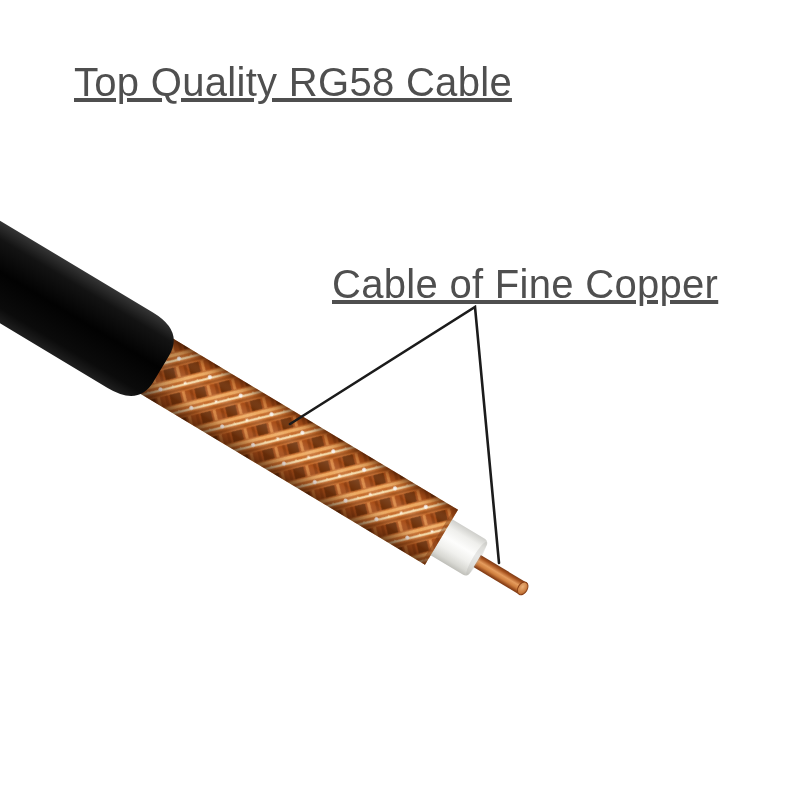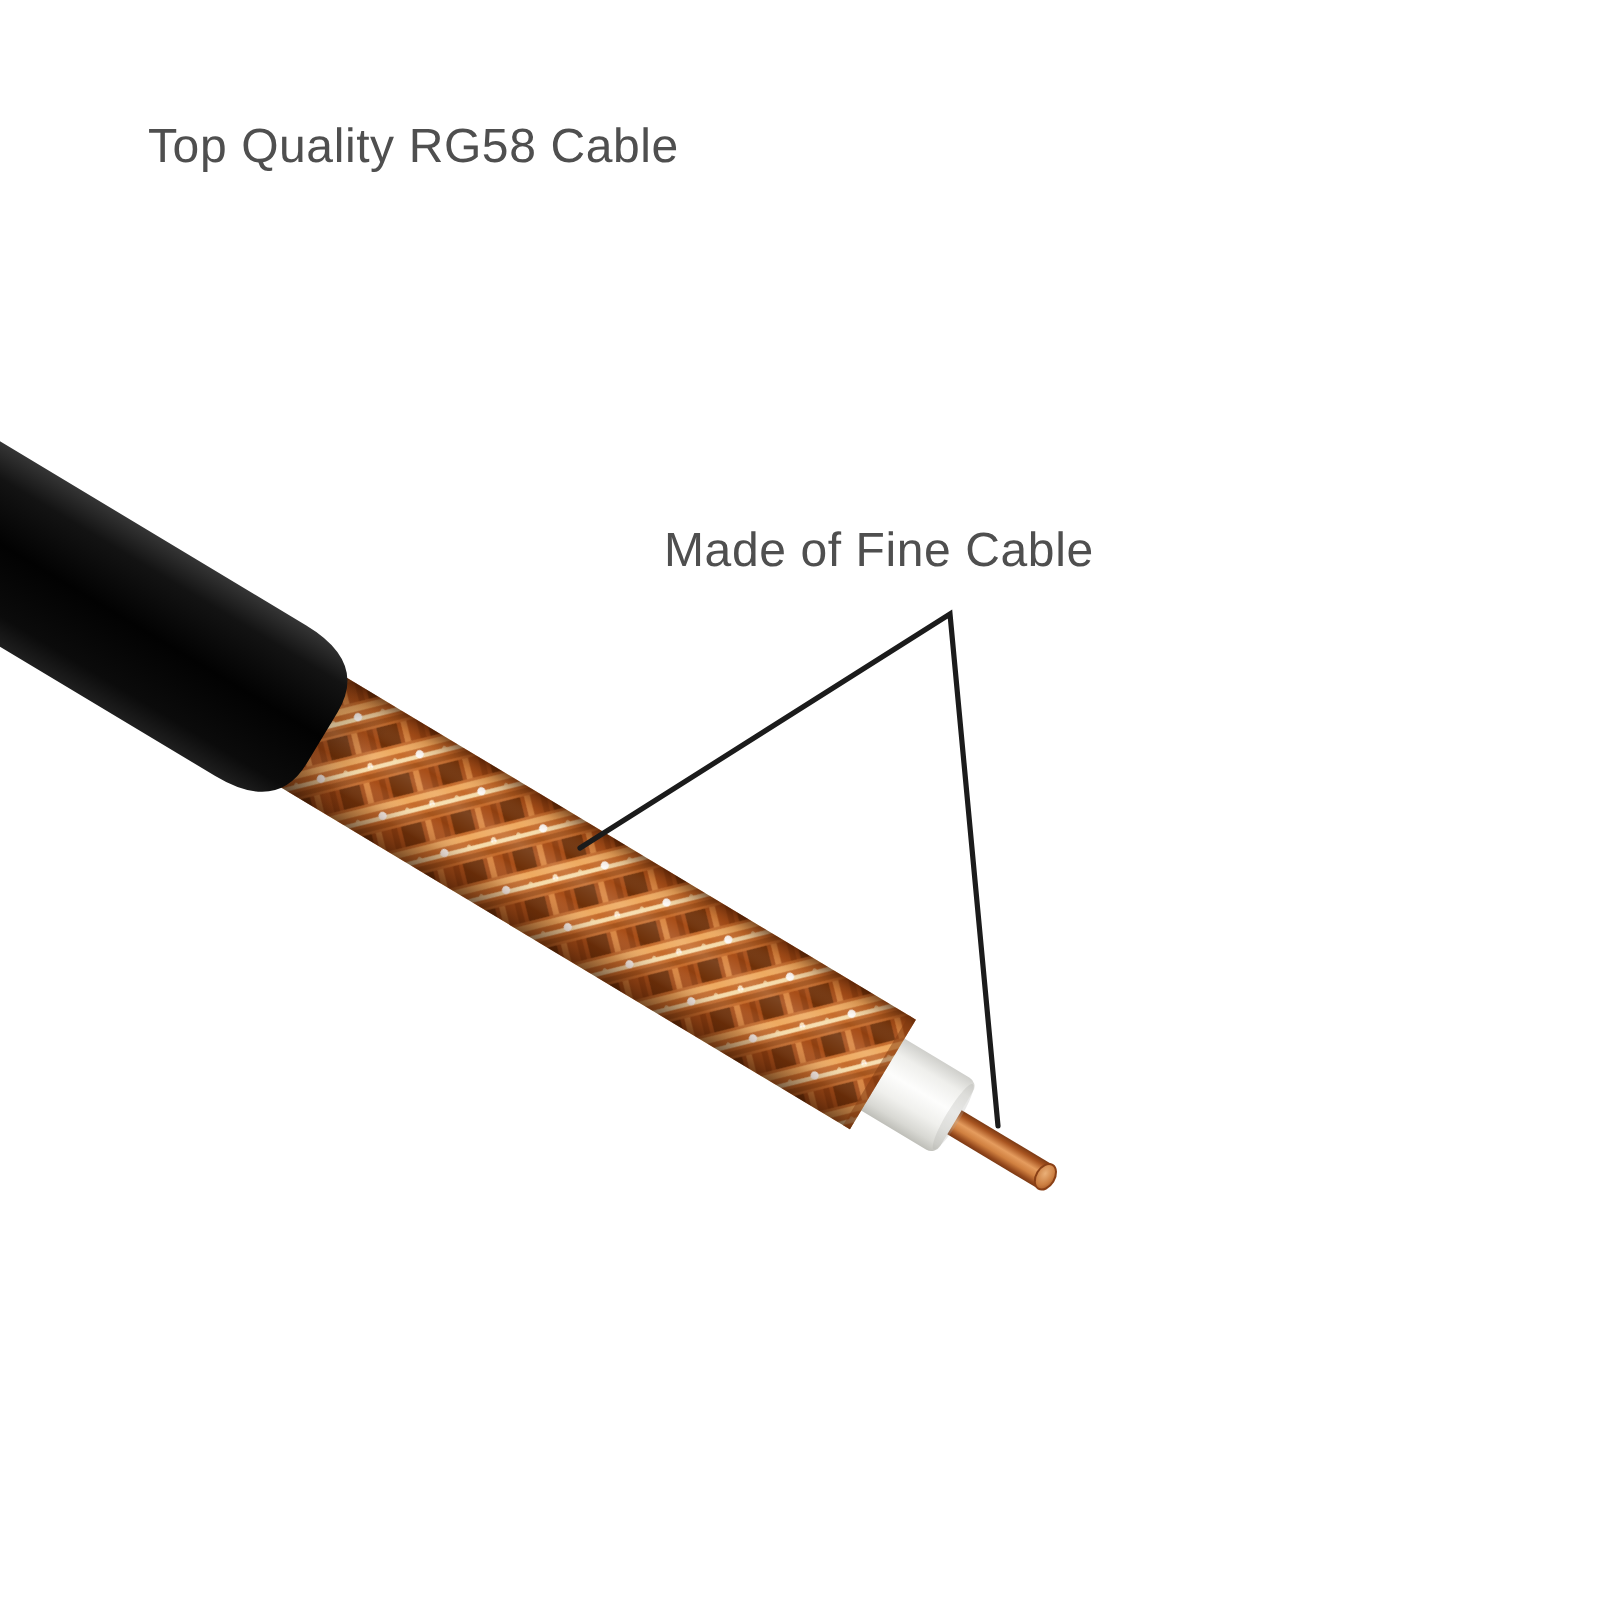--- a/index.html
+++ b/index.html
@@ -9,24 +9,25 @@
   }
   .canvas {
     position: relative;
     width: 800px; height: 800px;
     background: var(--background, #ffffff);
     overflow: hidden;
   }
   .label {
     position: absolute;
     color: var(--text, #4c4c4c);
-    font-size: 24px;
+    font-size: 40px;
     line-height: 1;
     white-space: nowrap;
     letter-spacing: 0.3px;
+    text-decoration: underline;
   }
   .label-title   { left: 74px;  top: 62px;  }
   .label-lowloss { left: 79px;  top: 123px; }
   .label-copper  { left: 332px; top: 264px; }
   svg.scene {
     position: absolute;
     left: 0; top: 0;
     width: 800px; height: 800px;
     display: block;
   }
@@ -39,21 +40,21 @@
   }
 </style>
 </head>
 <body>
 
 <div class="canvas">
 
   <div class="label label-title">Top Quality RG58 Cable</div>
 
 
-  <div class="label label-copper">Made of Fine Cable</div>
+  <div class="label label-copper">Cable of Fine Copper</div>
 
   <svg class="scene" viewBox="0 0 800 800">
     <defs>
 
       <linearGradient id="gradJacket" gradientUnits="userSpaceOnUse" x1="0" y1="-44" x2="0" y2="44">
         <stop offset="0" stop-color="#353535"></stop>
         <stop offset="0.18" stop-color="#131313"></stop>
         <stop offset="0.5" stop-color="#020202"></stop>
         <stop offset="0.85" stop-color="#0b0b0b"></stop>
         <stop offset="1" stop-color="#1f1f1f"></stop>

